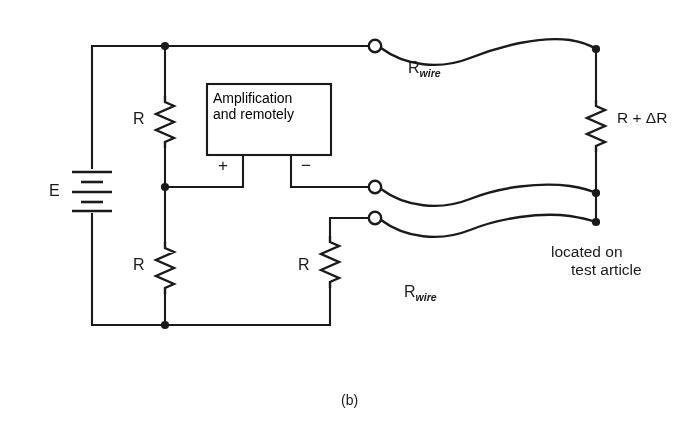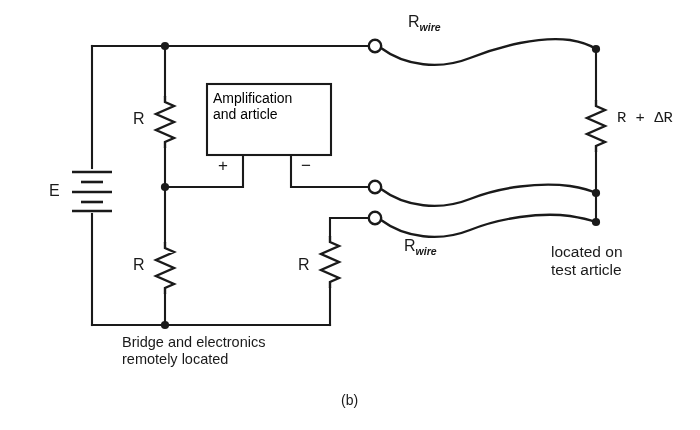--- a/index.html
+++ b/index.html
@@ -86,20 +86,21 @@
     font-size: 14.5px;
   }
   .lbl-gage {
     font-size: 15.5px;
   }
   .lbl-cap {
     font-size: 14px;
   }
   .rwire {
     font-size: 16px;
+    margin-top: 46px;
   }
   .rwire sub {
     font-size: 10.5px;
     font-style: italic;
     font-weight: 600;
   }
   .boxtext {
     position: absolute;
     left: 213px;
     top: 90px;
@@ -174,44 +175,40 @@
   </svg>
 
   <div class="lbl lbl-E" style="left:49px; top:182px;">E</div>
 
   <div class="lbl lbl-R" style="left:133px; top:110px;">R</div>
 
   <div class="lbl lbl-R" style="left:133px; top:256px;">R</div>
 
   <div class="lbl lbl-R" style="left:298px; top:256px;">R</div>
 
-  <div class="lbl lbl-gage" style="left:617px; top:109px;font-family:Liberation Mono, monospace;">R + ΔR</div>
+  <div class="lbl lbl-gage" style="left:617px; top:109px;">R + ΔR</div>
 
   <div class="boxtext">
     <div class="lbl-box" style="position:static;">Amplification</div>
-    <div class="lbl-box" style="position:static;">and article</div>
+    <div class="lbl-box" style="position:static;">and remotely</div>
   </div>
 
   <div class="lbl lbl-sign" style="left:218px; top:156px;">+</div>
 
   <div class="lbl lbl-sign" style="left:301px; top:156px;">−</div>
 
   <div class="lbl rwire" style="left:408px; top:13px;">
     <span>R</span><sub>wire</sub>
   </div>
 
   <div class="lbl rwire" style="left:404px; top:237px;">
     <span>R</span><sub>wire</sub>
   </div>
 
-  <div class="lbl lbl-note" style="left:122px; top:334px;">
-    <div style="position:static;">Bridge and electronics</div>
-    <div style="position:static;">remotely located</div>
-  </div>
 
   <div class="lbl lbl-gage" style="left:551px; top:243px;">
     <div style="position:static;">located on</div>
-    <div style="position:static;">test article</div>
+    <div style="position:static;margin-left:20px;">test article</div>
   </div>
 
   <div class="lbl lbl-cap" style="left:341px; top:392px;">(b)</div>
 
 </div>
 
 </body></html>

